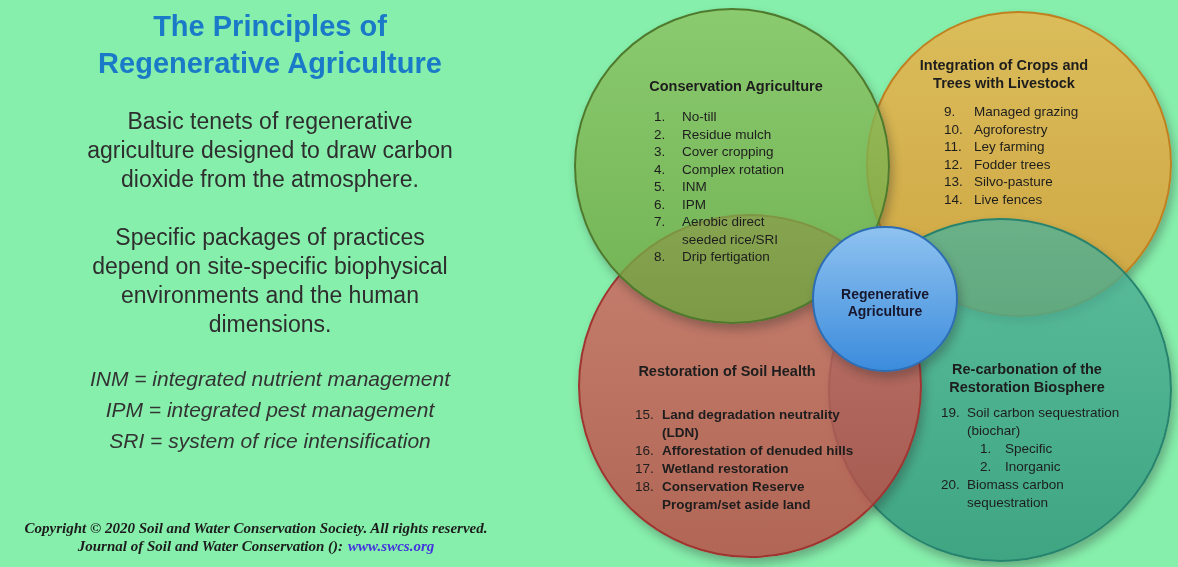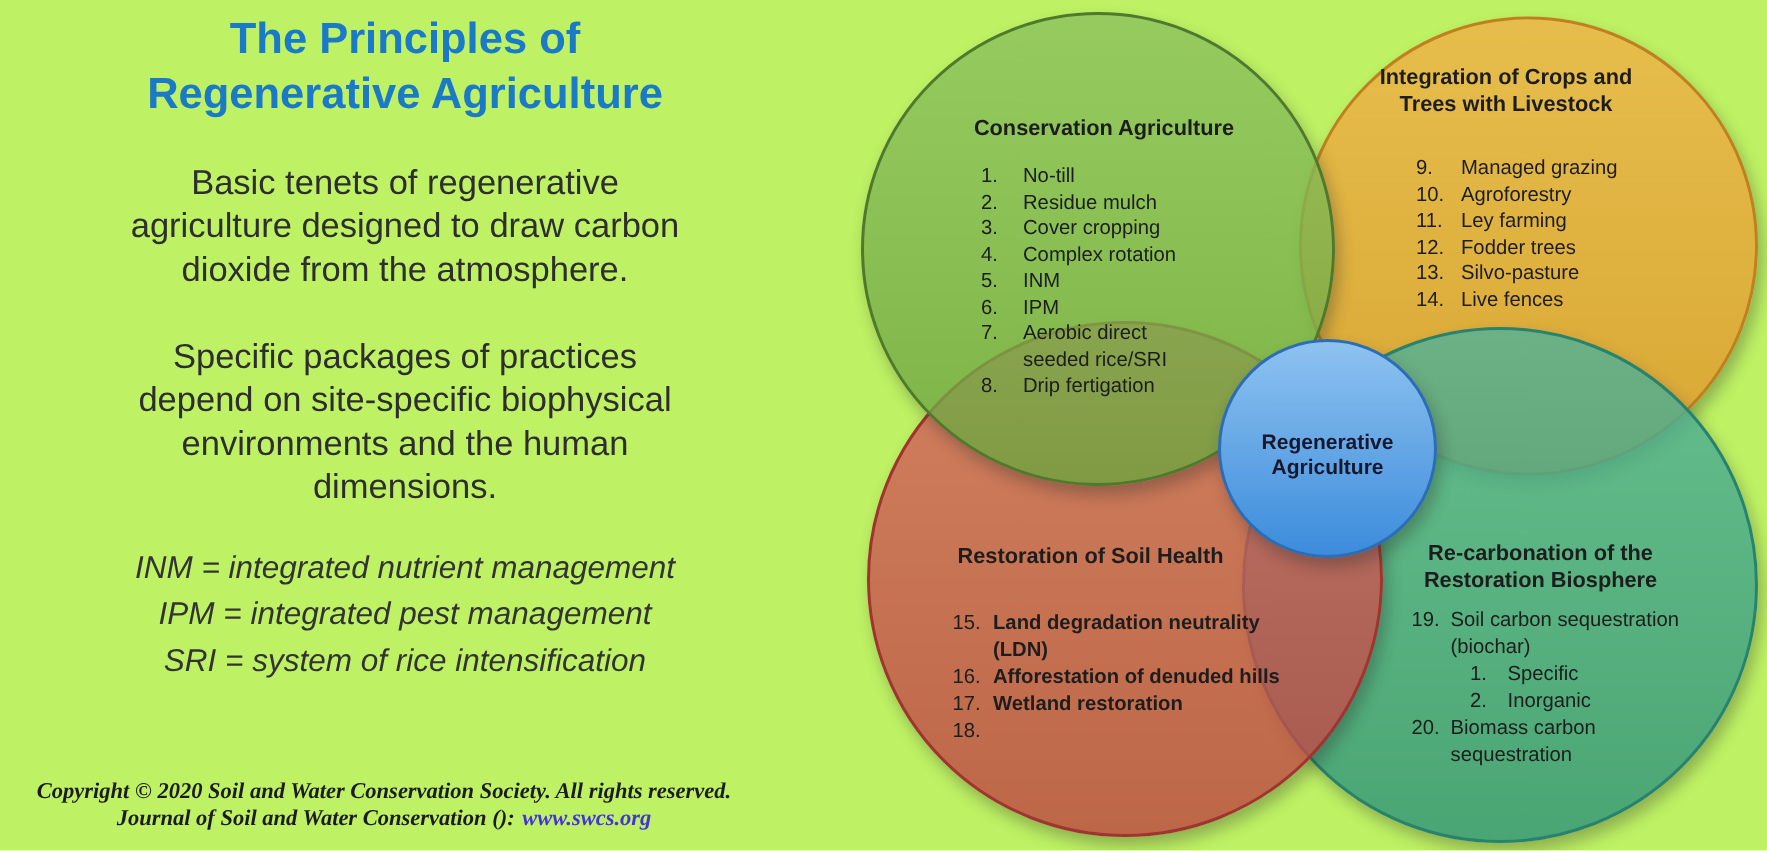--- a/index.html
+++ b/index.html
@@ -1,17 +1,17 @@
 <!DOCTYPE html>
 <html><head>
 <meta charset="utf-8">
 <style>
   html,body{margin:0;padding:0;background:#ffffff;}
   .stage{
-    position:relative;width:1178px;height:567px;background:#bef264;overflow:hidden;
+    position:relative;width:1178px;height:567px;background:#86efac;overflow:hidden;
     font-family:"Liberation Sans","DejaVu Sans",sans-serif;color:#242424;
   }
   .preline{white-space:pre-line;}
 
   
   .lp-title{
     position:absolute;left:10px;top:8px;width:520px;text-align:center;
     font-size:29px;line-height:37px;font-weight:700;color:#1a7ac8;letter-spacing:0px;
   }
   .lp-para{
@@ -57,21 +57,21 @@
   .c-blue{
     left:812px;top:226px;width:146px;height:146px;z-index:15;
     background:linear-gradient(180deg,#8ec2f0,#3c8cdc);
     border:2px solid #2d6db4;
   }
 
   
   .vt{position:absolute;z-index:20;color:#1d1d1d;}
   .vt-title{font-weight:700;font-size:14.5px;line-height:17.5px;text-align:center;}
   .t-green{left:606px;top:78px;width:260px;}
-  .t-orange{left:874px;top:44px;width:260px;}
+  .t-orange{left:874px;top:57px;width:260px;}
   .t-red{left:597px;top:363px;width:260px;}
   .t-teal{left:897px;top:361px;width:260px;}
 
   .vlist{position:absolute;z-index:20;font-size:13.5px;color:#1d1d1d;}
   .vlist .row{display:flex;align-items:flex-start;}
   .vlist .num{flex:0 0 auto;}
   .l-green{left:654px;top:108px;line-height:17.5px;}
   .l-green .num{width:28px;}
   .l-green .txt{width:125px;}
   .l-orange{left:944px;top:103px;line-height:17.5px;}
@@ -196,20 +196,22 @@
     <div class="row">
         <span class="num">16.</span>
         <span class="txt preline">Afforestation of denuded hills</span>
       </div>
     <div class="row">
         <span class="num">17.</span>
         <span class="txt preline">Wetland restoration</span>
       </div>
     <div class="row">
         <span class="num">18.</span>
+        <span class="txt preline">Conservation Reserve
+Program/set aside land</span>
       </div>
   </div>
 
   <div class="vt vt-title t-teal preline">Re-carbonation of the
 Restoration Biosphere</div>
   <div class="vlist l-teal">
     <div class="row">
         <span class="num">19.</span>
         <span class="txt preline">Soil carbon sequestration
 (biochar)</span>

